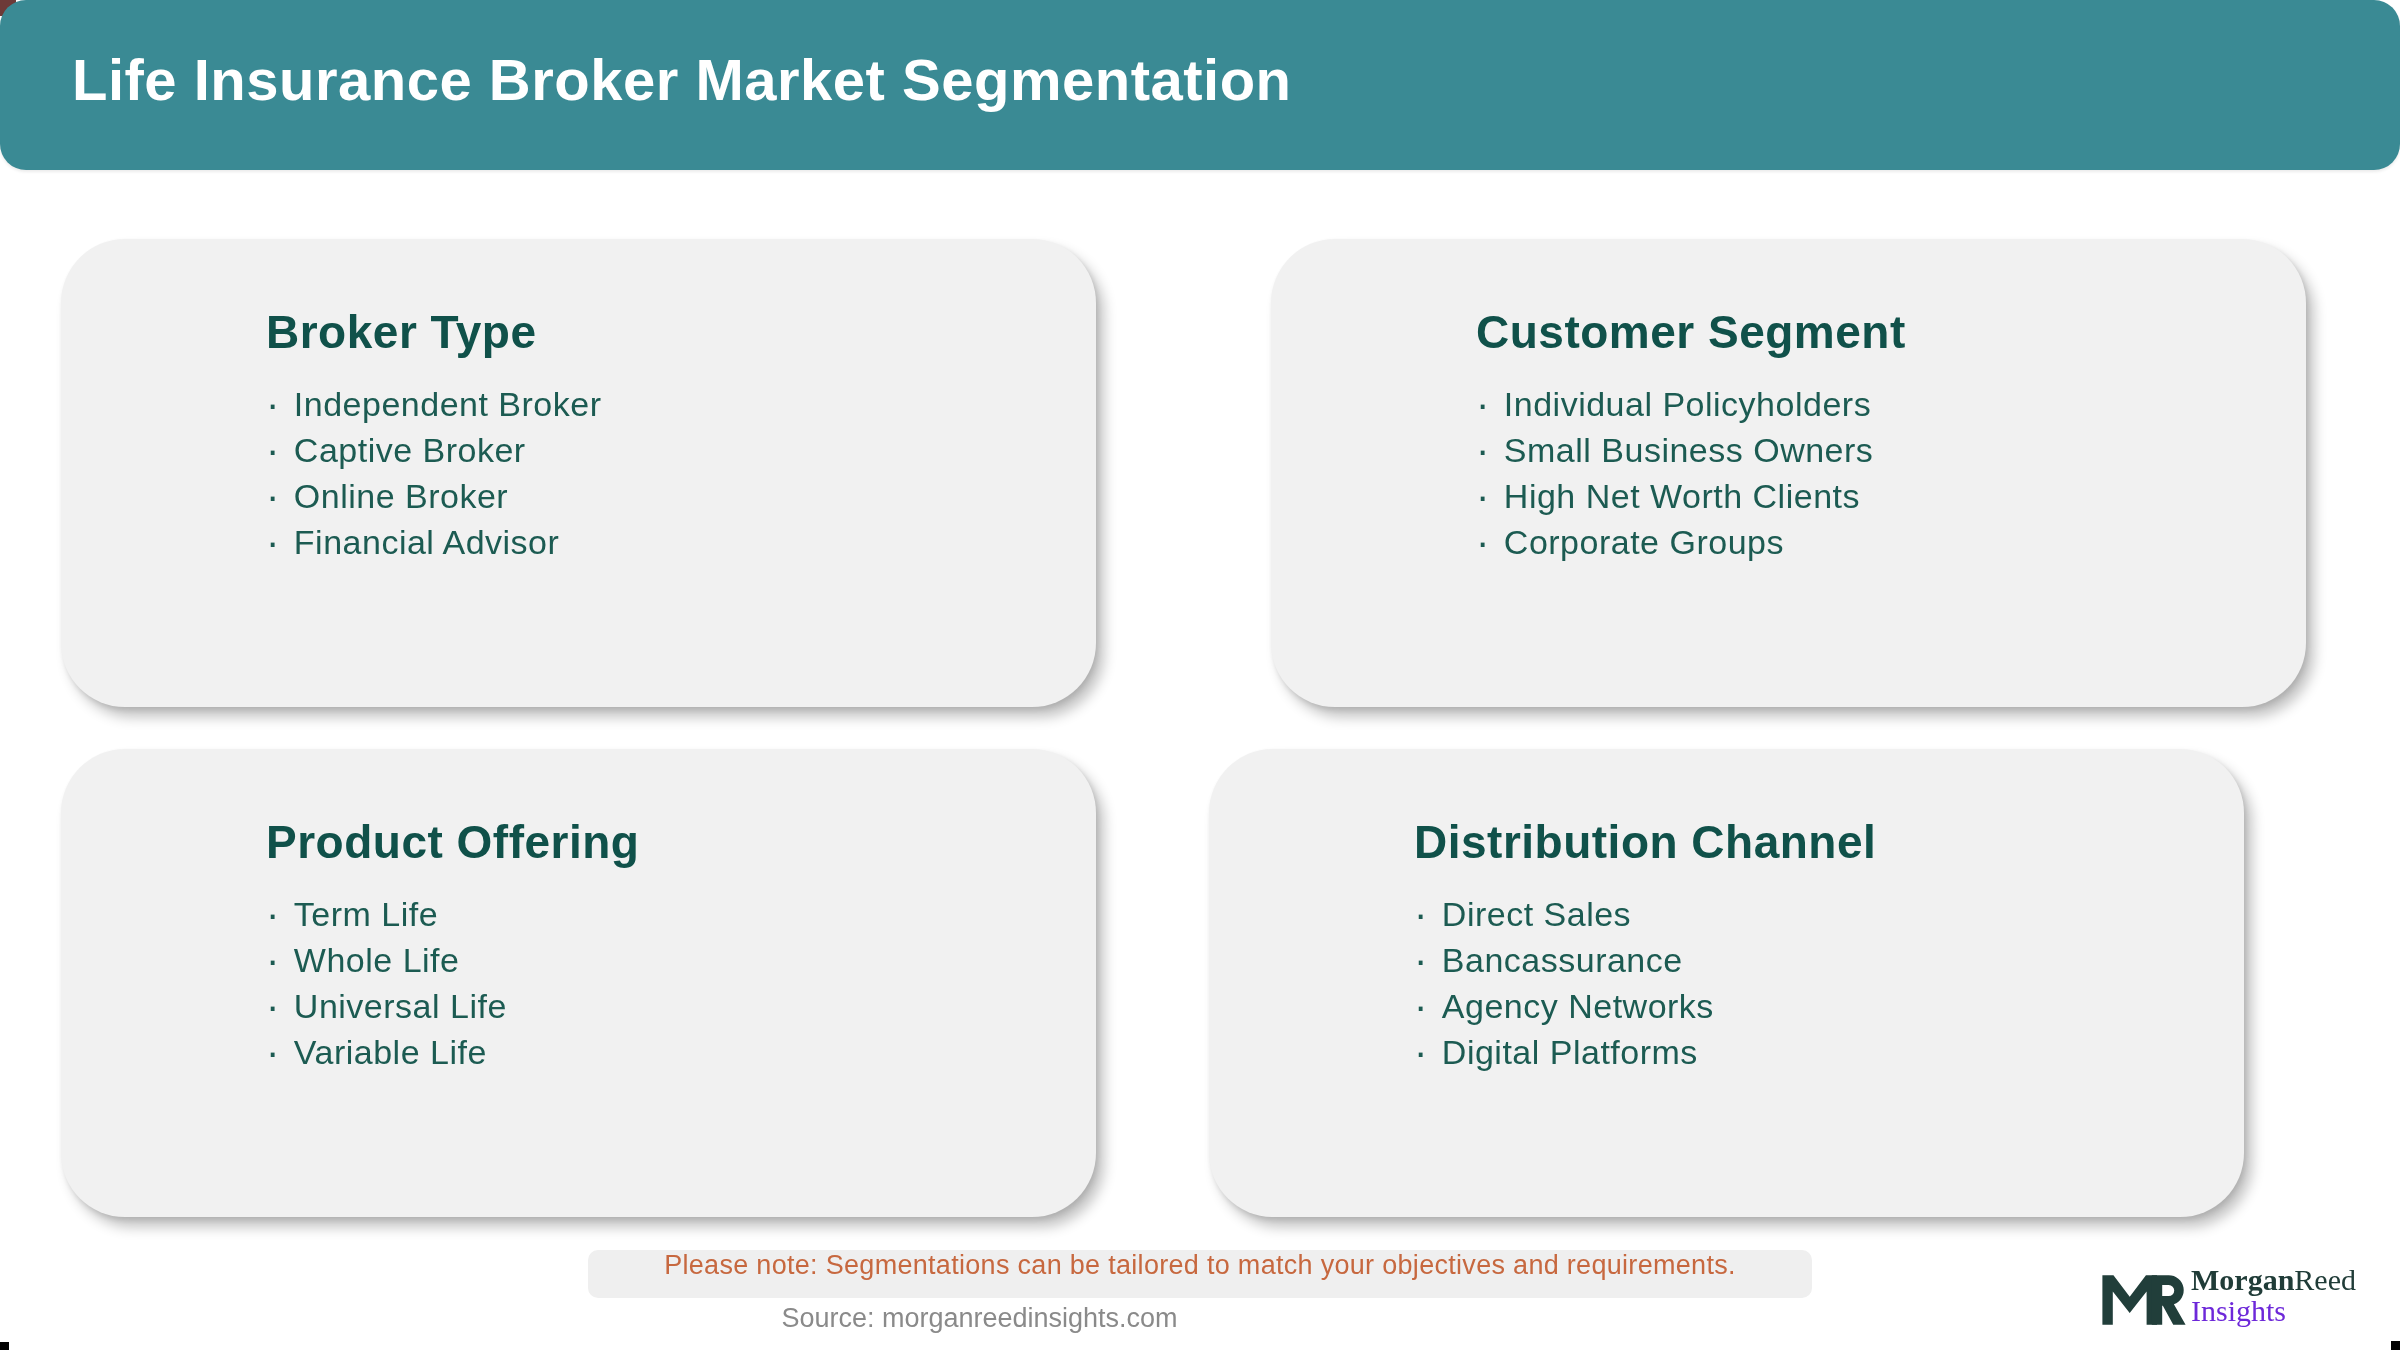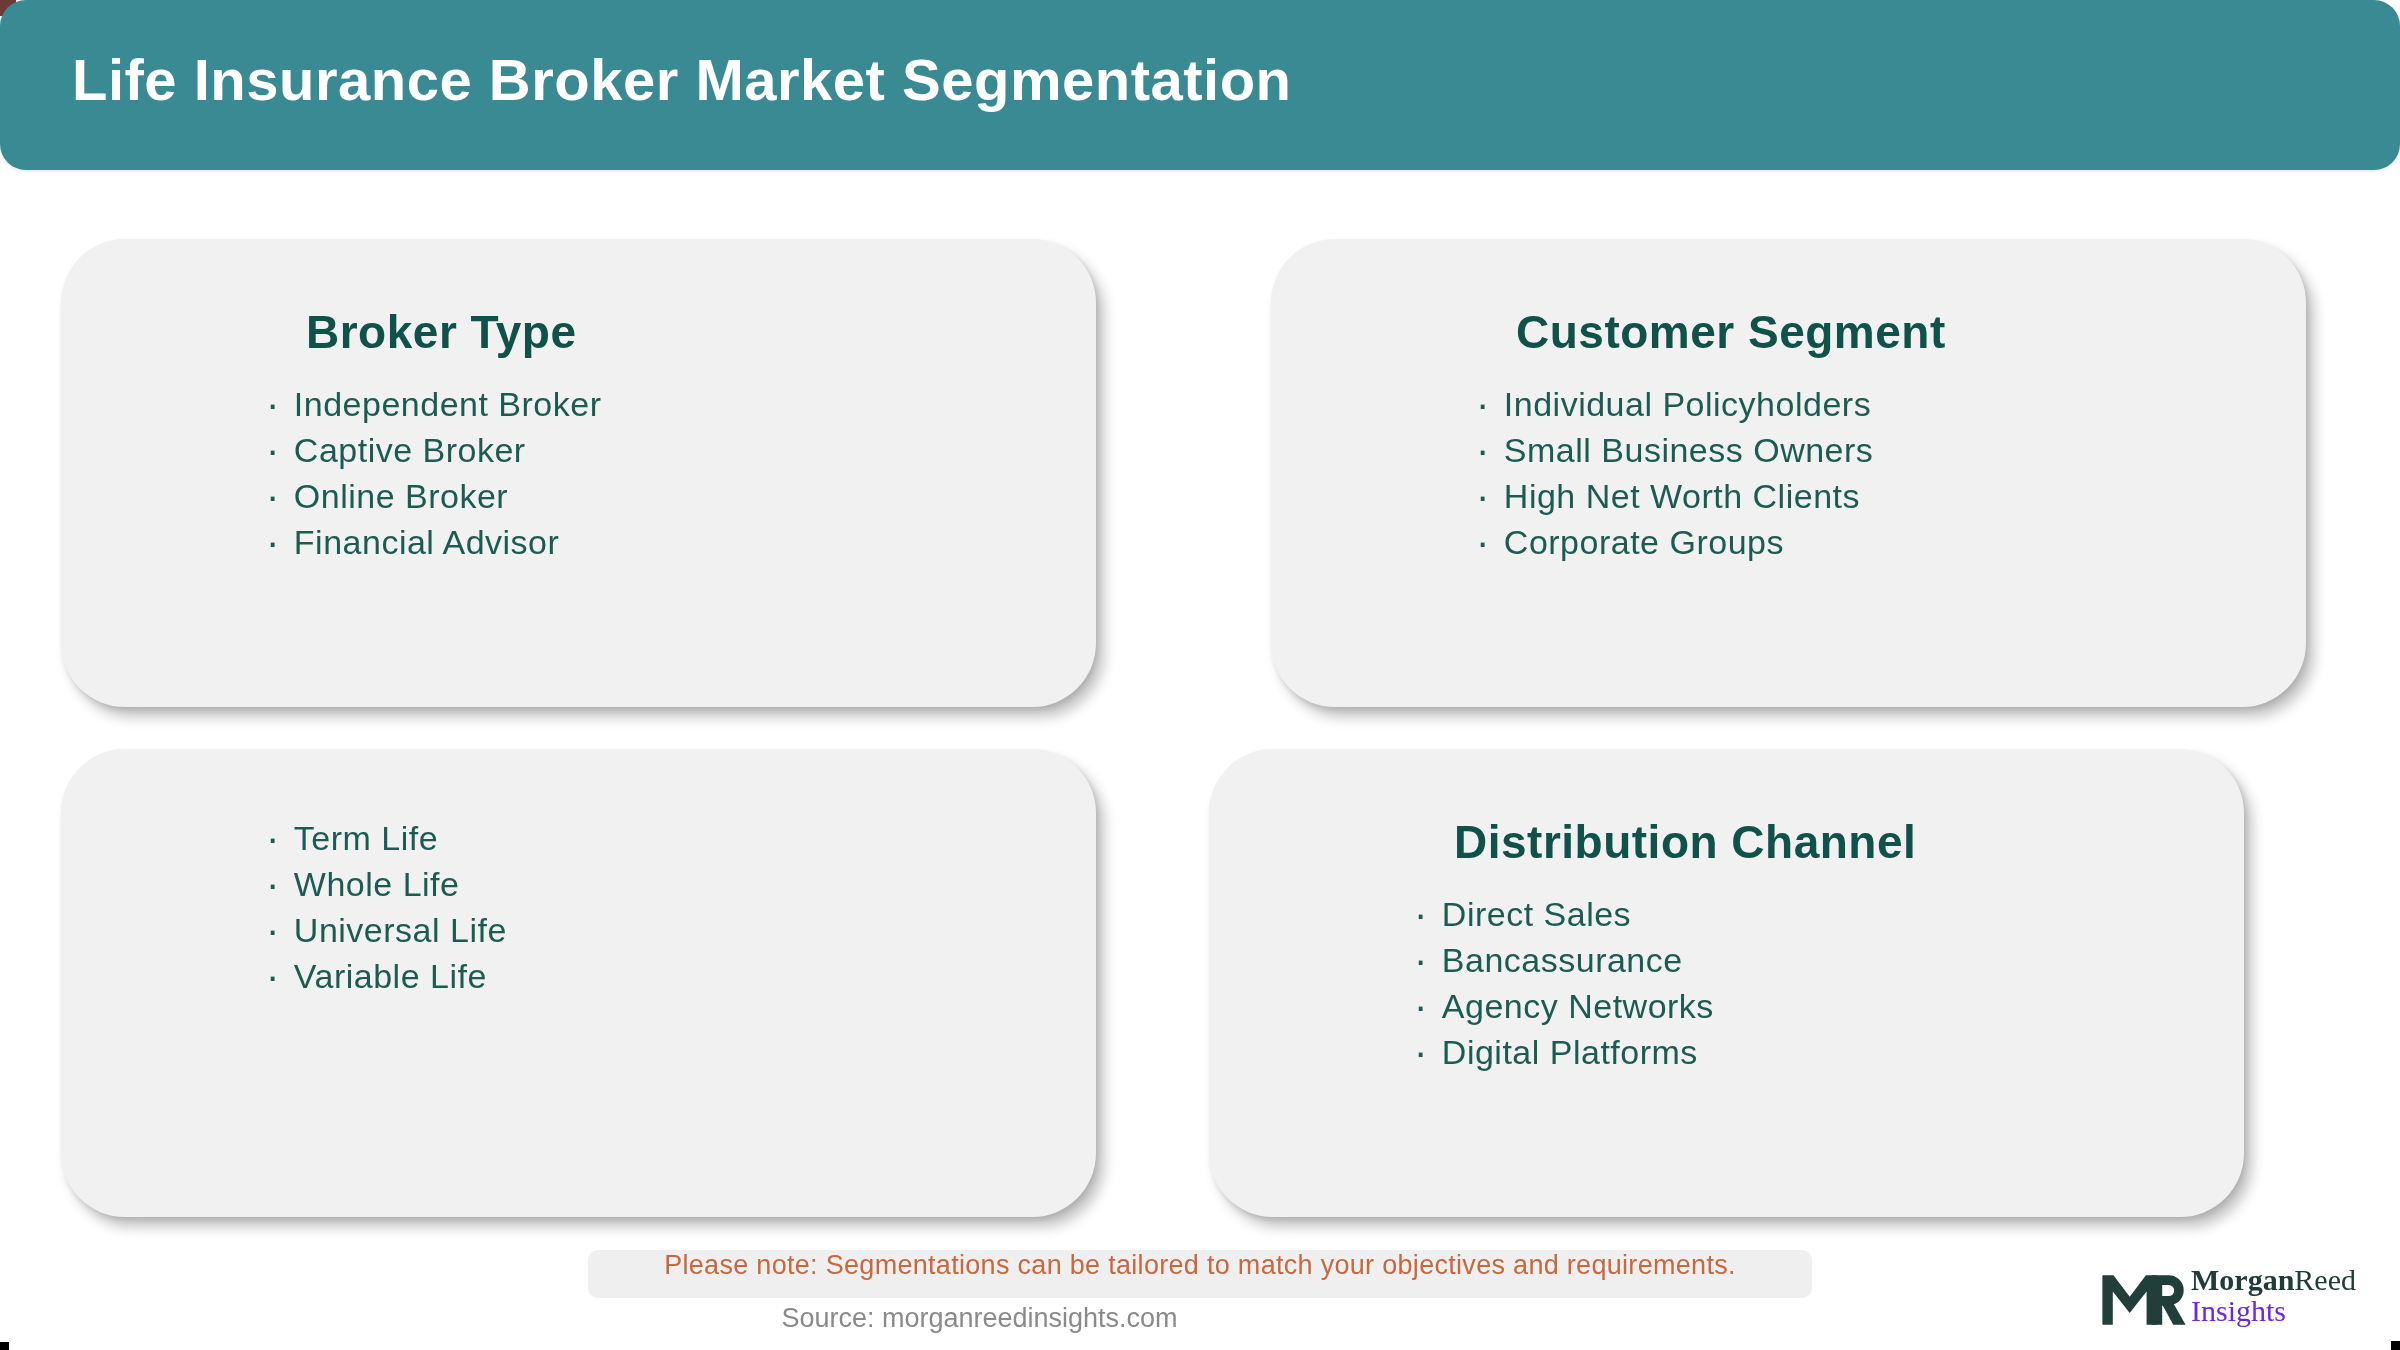--- a/index.html
+++ b/index.html
@@ -34,21 +34,20 @@
     padding: 66px 60px 0 205px;
     z-index: 1;
   }
   .card-pos-1 { left: 61px;   top: 239px; }
   .card-pos-2 { left: 1271px; top: 239px; }
   .card-pos-3 { left: 61px;   top: 749px; }
   .card-pos-4 { left: 1209px; top: 749px; }
   .card h2 {
     color: #10514a; font-size: 46px; font-weight: 700; letter-spacing: 0.5px;
     margin-bottom: 22px;
-    margin-left: 40px;
   }
   .card ul { list-style: none; }
   .card li {
     display: flex; align-items: center;
     height: 46px;
     color: #1c5b52; font-size: 34px; letter-spacing: 0.5px;
   }
   .card li .bullet {
     font-size: 40px; line-height: 46px; margin-right: 14px; color: #1c5b52;
   }
@@ -135,20 +134,21 @@
         <span class="item-text">High Net Worth Clients</span>
       </li>
       <li>
         <span class="bullet">·</span>
         <span class="item-text">Corporate Groups</span>
       </li>
     </ul>
 </section>
 
 <section class="card card-pos-3">
+  <h2>Product Offering</h2>
   <ul>
       <li>
         <span class="bullet">·</span>
         <span class="item-text">Term Life</span>
       </li>
       <li>
         <span class="bullet">·</span>
         <span class="item-text">Whole Life</span>
       </li>
       <li>

